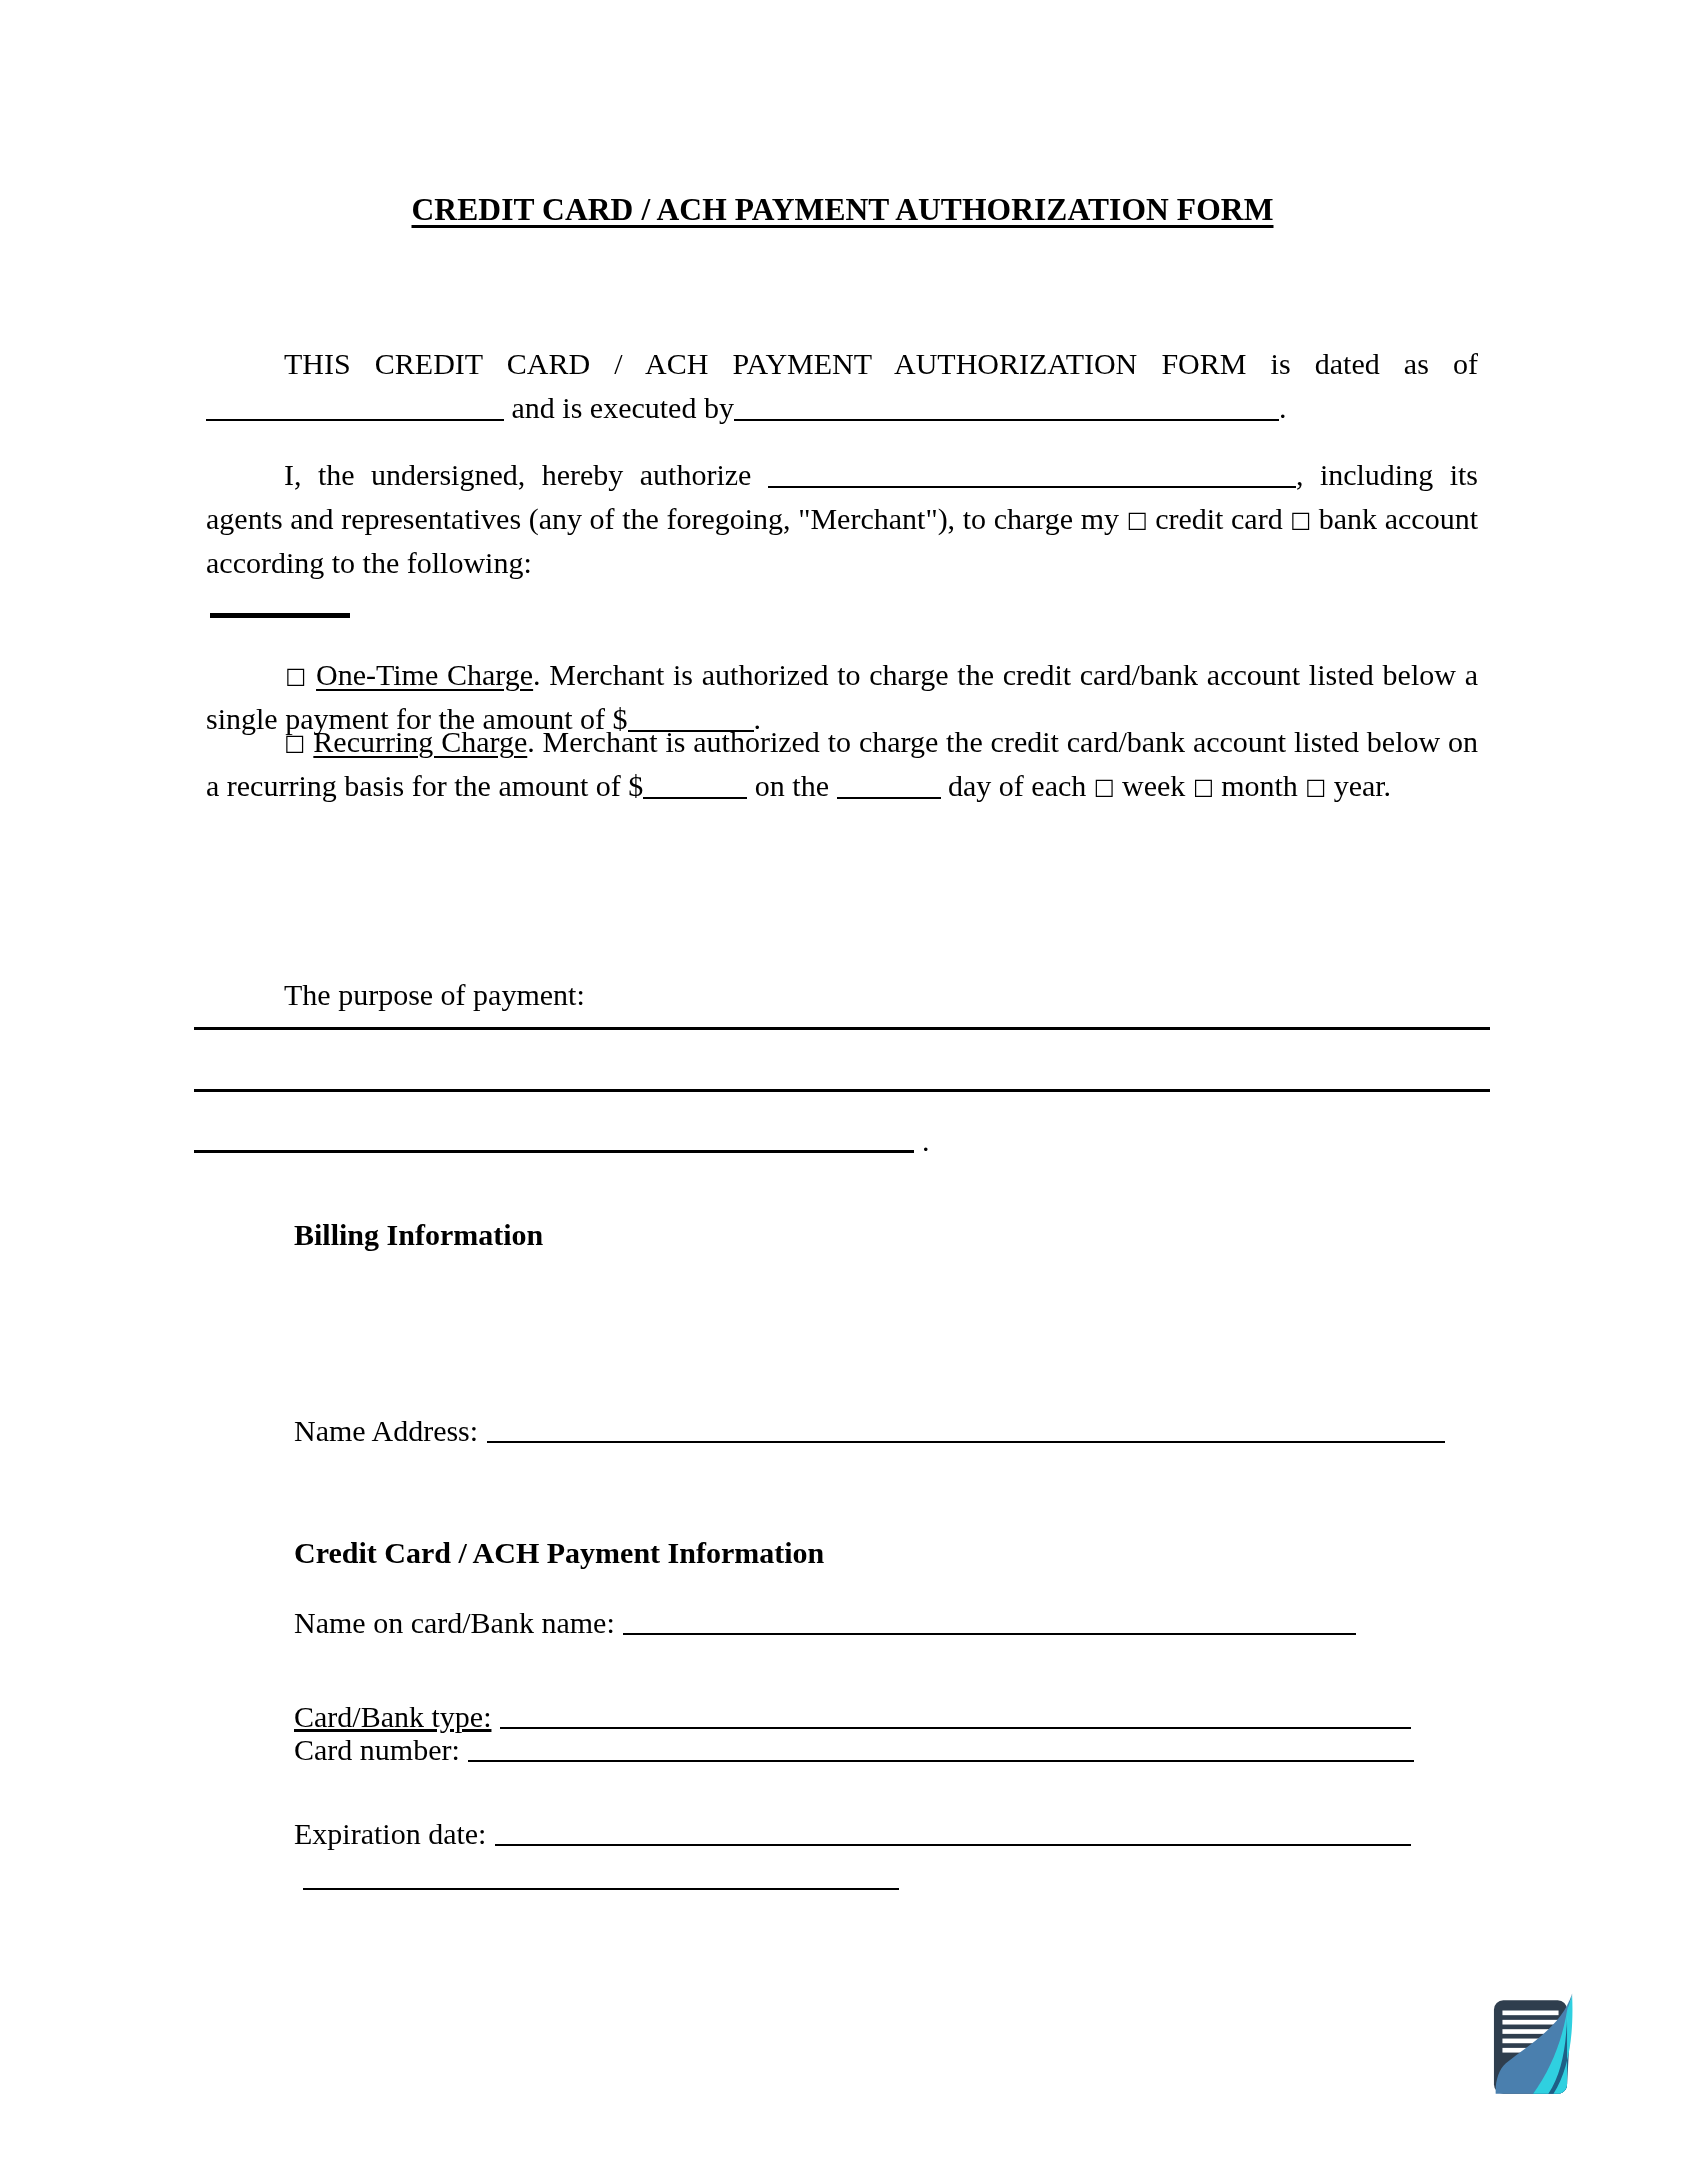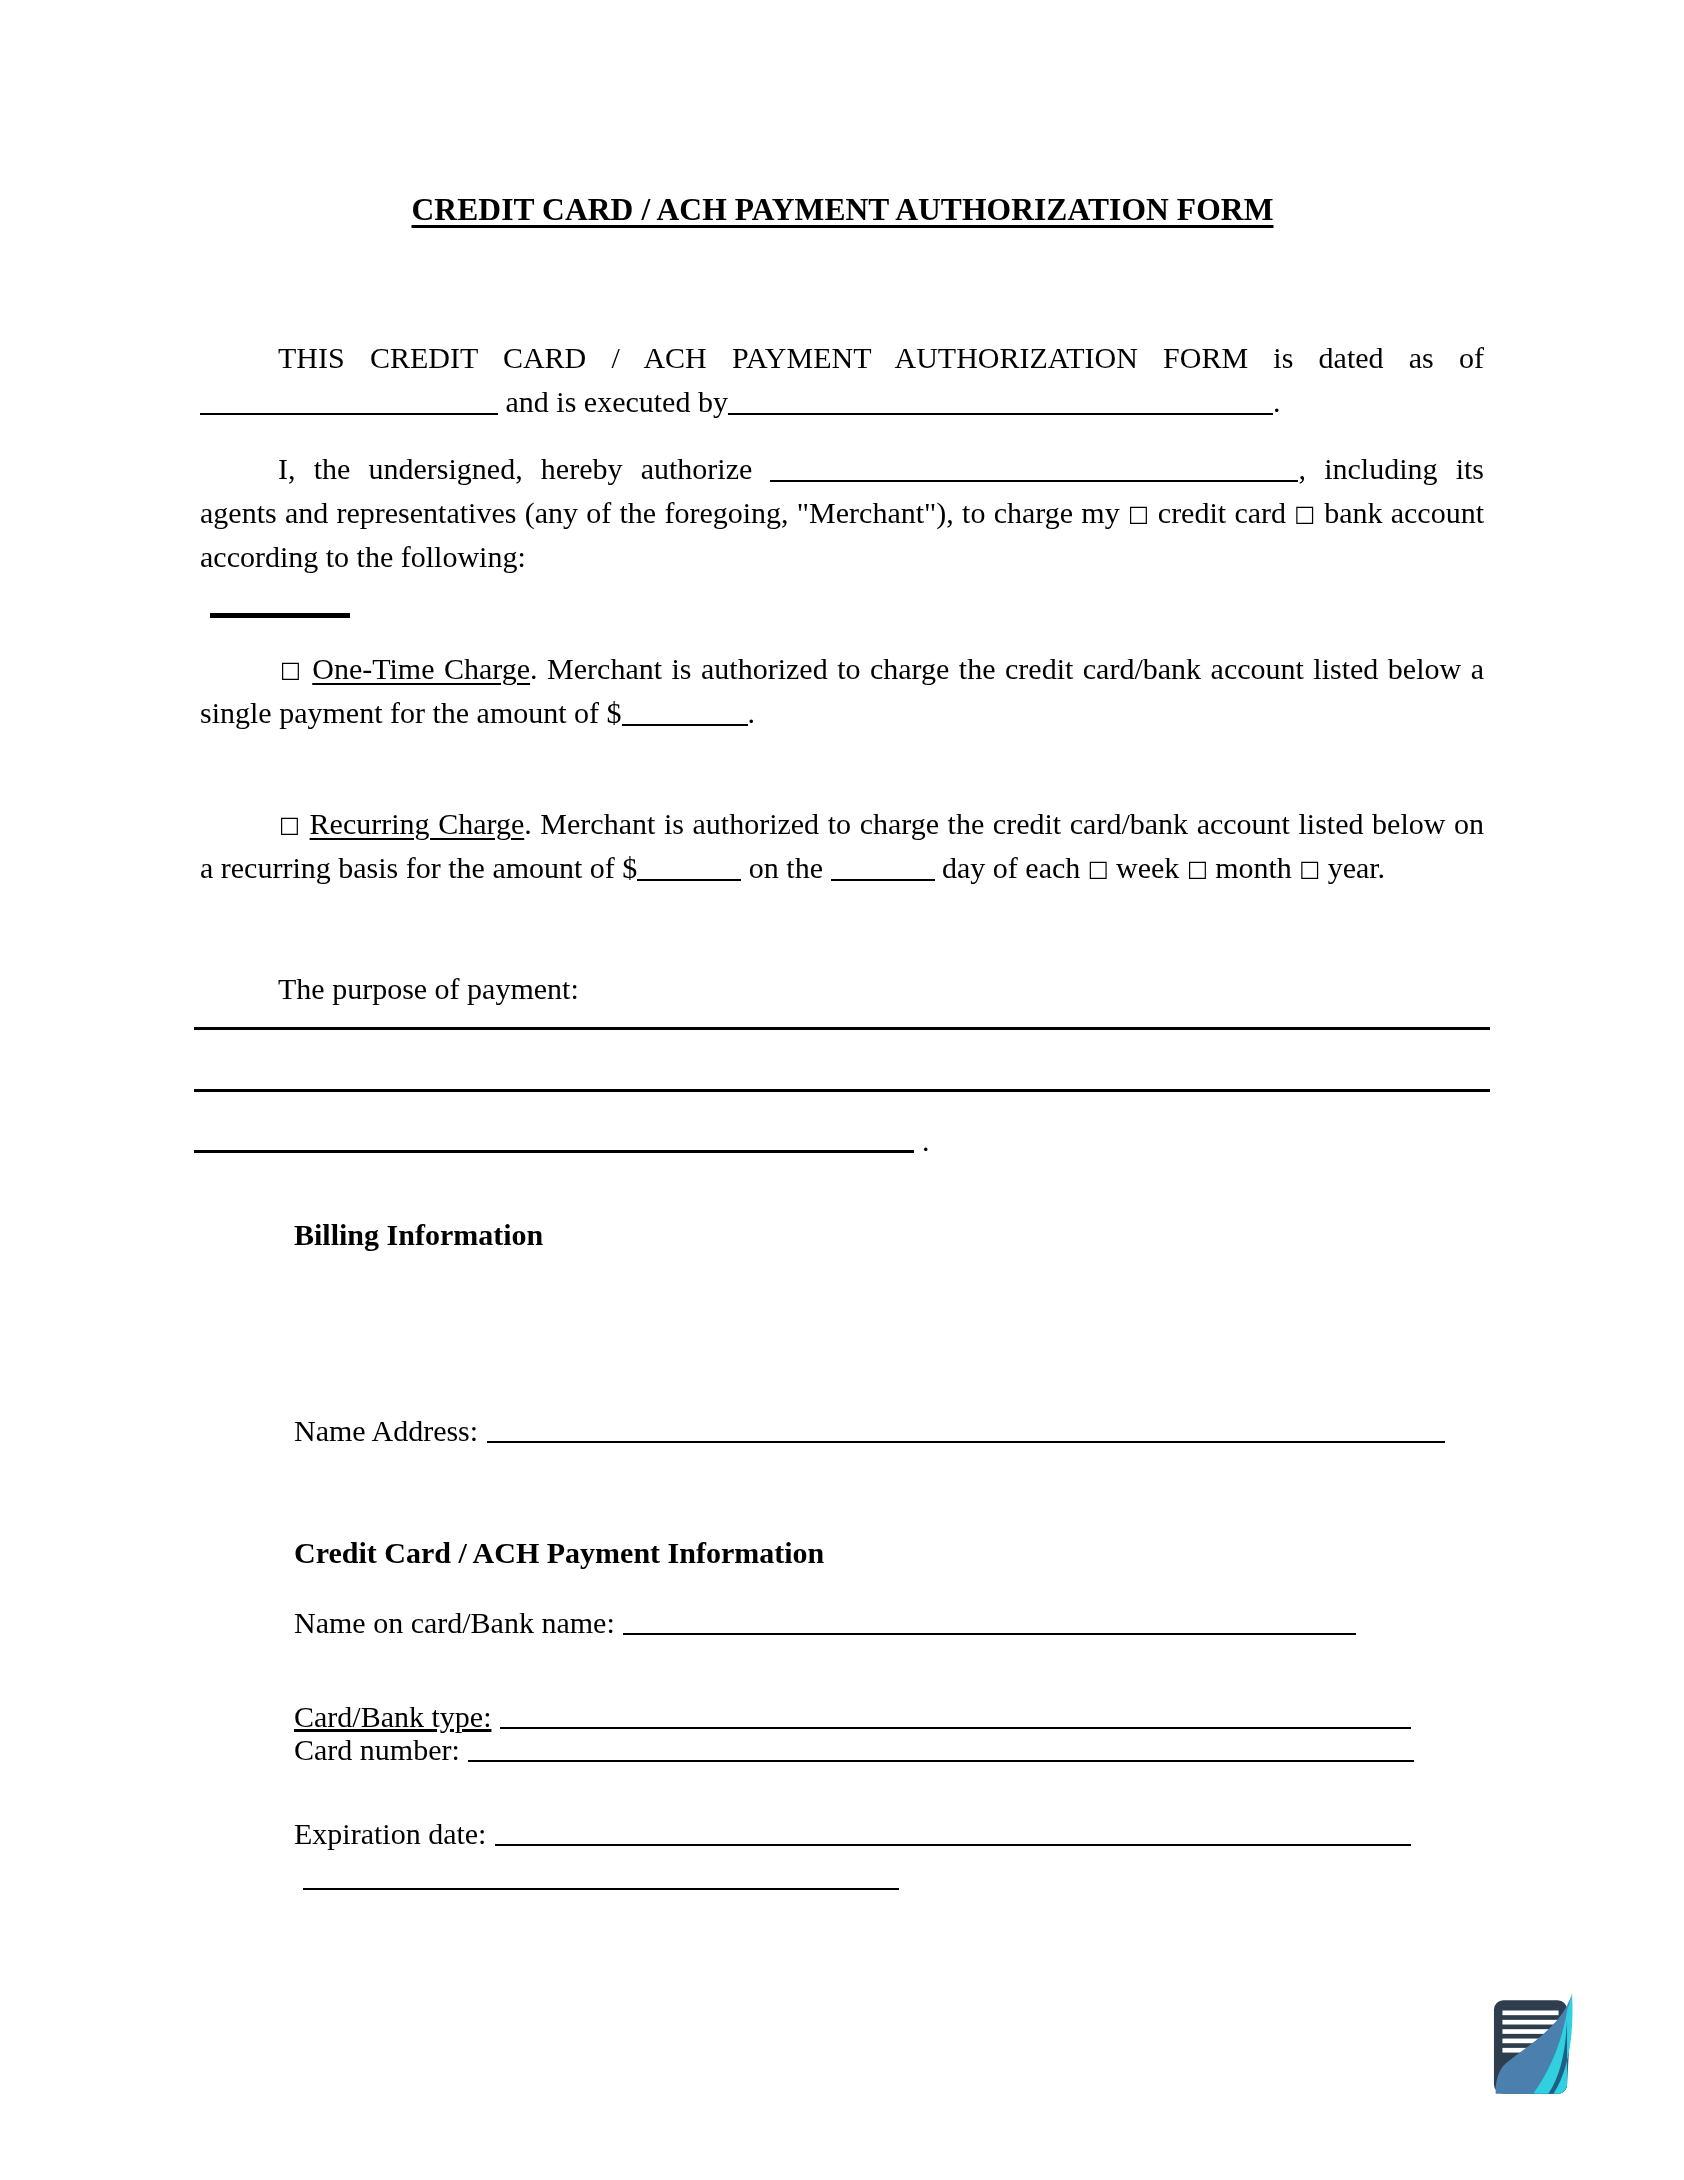--- a/index.html
+++ b/index.html
@@ -47,21 +47,21 @@
   .body-block {
     position: absolute;
     left: 194px;
     width: 1296px;
     font-size: 30px;
     line-height: 44px;
     text-align: justify;
     text-justify: inter-word;
   }
   .body-block p {
-    margin: 6px;
+    margin: 12px;
   }
   .indent {
     display: inline-block;
     width: 78px;
   }
 
   .blank {
     display: inline-block;
     border-bottom: 2.1px solid #000;
     vertical-align: baseline;
@@ -179,21 +179,21 @@
   <div class="short-rule"></div>
 
   <div class="body-block" style="top:641px;">
     <p>
       <span class="indent"></span><span class="cbx">□</span>
       <span class="uline">One-Time Charge</span><span>. Merchant is authorized to charge the credit card/bank account</span>
       <span>listed below a single payment for the amount of $</span><span class="blank b-amt1"></span><span>.</span>
     </p>
   </div>
 
-  <div class="body-block" style="top:796px;">
+  <div class="body-block" style="top:708px;">
     <p>
       <span class="indent"></span><span class="cbx">□</span>
       <span class="uline">Recurring Charge</span><span>.  Merchant is authorized to charge the credit card/bank</span>
       <span>account listed below on a recurring basis for the amount of $</span><span class="blank b-amt2"></span>
       <span>on the</span>
       <span class="blank b-day"></span>
       <span>day</span>
       <span>of each</span>
       <span class="cbx">□</span>
       <span>week</span>

